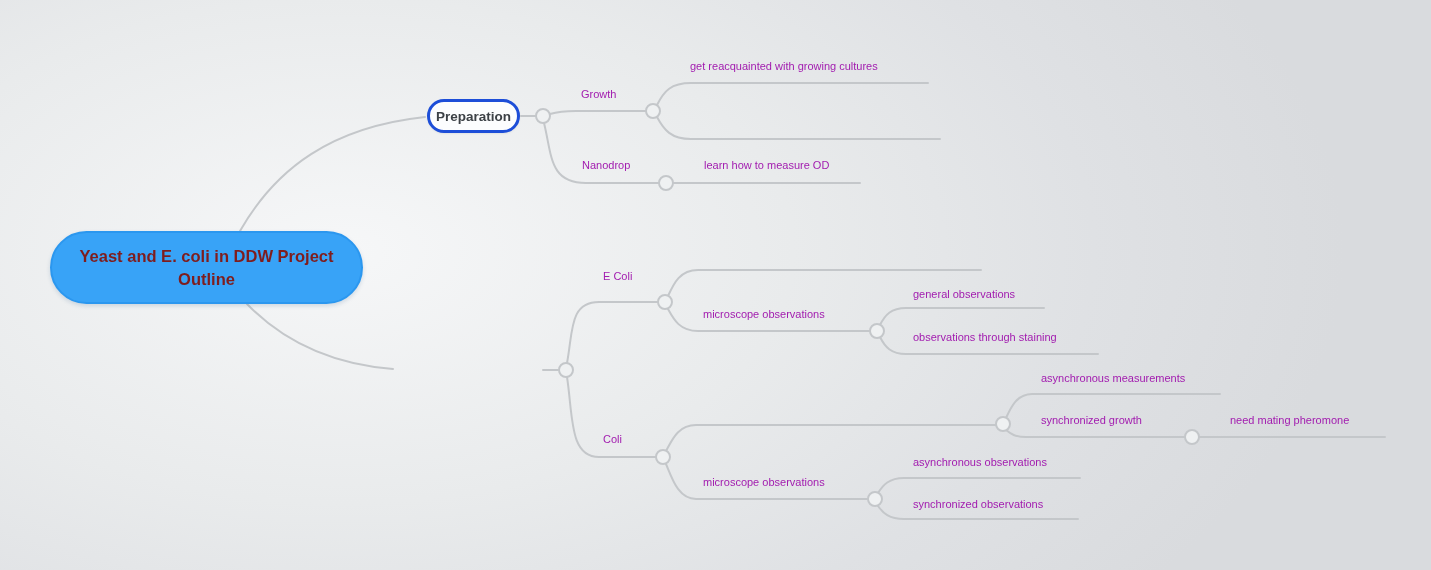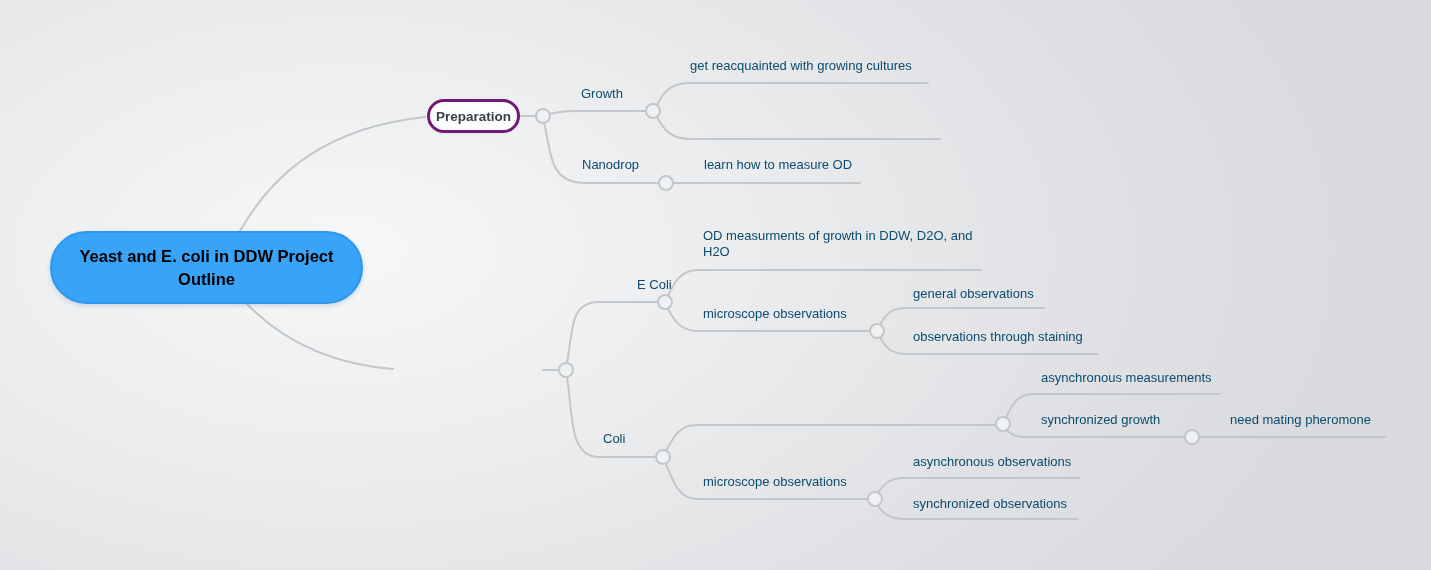--- a/index.html
+++ b/index.html
@@ -6,32 +6,32 @@
   body{
     width:1431px;height:570px;overflow:hidden;position:relative;
     font-family:"Liberation Sans","DejaVu Sans",sans-serif;
     background:radial-gradient(ellipse 1000px 560px at 24% 44%, #f6f7f8 0%, #e9ebec 45%, #dfe1e4 75%, #d9dbde 100%);
   }
   .canvas{position:absolute;inset:0;width:1431px;height:570px;}
   svg.links{position:absolute;left:0;top:0;width:1431px;height:570px;}
   svg.links path{fill:none;stroke:var(--line,#c4c7ca);stroke-width:2;stroke-linecap:round;}
   svg.links circle{fill:#eff1f2;stroke:var(--line,#c4c7ca);stroke-width:2;cursor:pointer;}
   .label{
-    position:absolute;font-size:13px;line-height:16px;color:#0c4a6e;
+    position:absolute;font-size:11px;line-height:16px;color:#a21caf;
     white-space:nowrap;cursor:pointer;
   }
   .label.wrap{white-space:normal;}
   .pill{
     position:absolute;display:flex;align-items:center;justify-content:center;
-    background:#fcfdfe;border:3px solid #701a75;border-radius:999px;
+    background:#fcfdfe;border:3px solid #1d4ed8;border-radius:999px;
     font-weight:bold;font-size:13.5px;color:#3c4146;cursor:pointer;
     box-shadow:0 1px 2px rgba(0,0,0,0.06);box-sizing:border-box;text-align:center;
   }
   .pill.root{
-    background:var(--accent,#38a3f7);border:2px solid #2b97ef;color:#000000;
+    background:var(--accent,#38a3f7);border:2px solid #2b97ef;color:#7f1d1d;
     font-size:16.5px;line-height:23px;border-radius:37px;
     box-shadow:0 2px 4px rgba(40,90,140,0.18);padding:0 14px;
   }
 </style>
 </head>
 <body style="--accent: #38a3f7; --line: #c4c7ca;">
 
 <div class="canvas">
 
   <svg class="links" viewBox="0 0 1431 570">
@@ -78,23 +78,22 @@
 
   <div class="label" style="left:581px;top:86px;">Growth</div>
 
   <div class="label" style="left:690px;top:58px;">get reacquainted with growing cultures</div>
 
 
   <div class="label" style="left:582px;top:157px;">Nanodrop</div>
 
   <div class="label" style="left:704px;top:157px;">learn how to measure OD</div>
 
-  <div class="label" style="left:603px;top:277px;margin-left:34px;">E Coli</div>
+  <div class="label" style="left:603px;top:268px;">E Coli</div>
 
-  <div class="label wrap" style="left:703px;top:228px;width:285px;">OD measurments of growth in DDW, D2O, and H2O</div>
 
   <div class="label" style="left:703px;top:306px;">microscope observations</div>
 
   <div class="label" style="left:913px;top:286px;">general observations</div>
 
   <div class="label" style="left:913px;top:329px;">observations through staining</div>
 
   <div class="label" style="left:603px;top:431px;">Coli</div>
 
 

